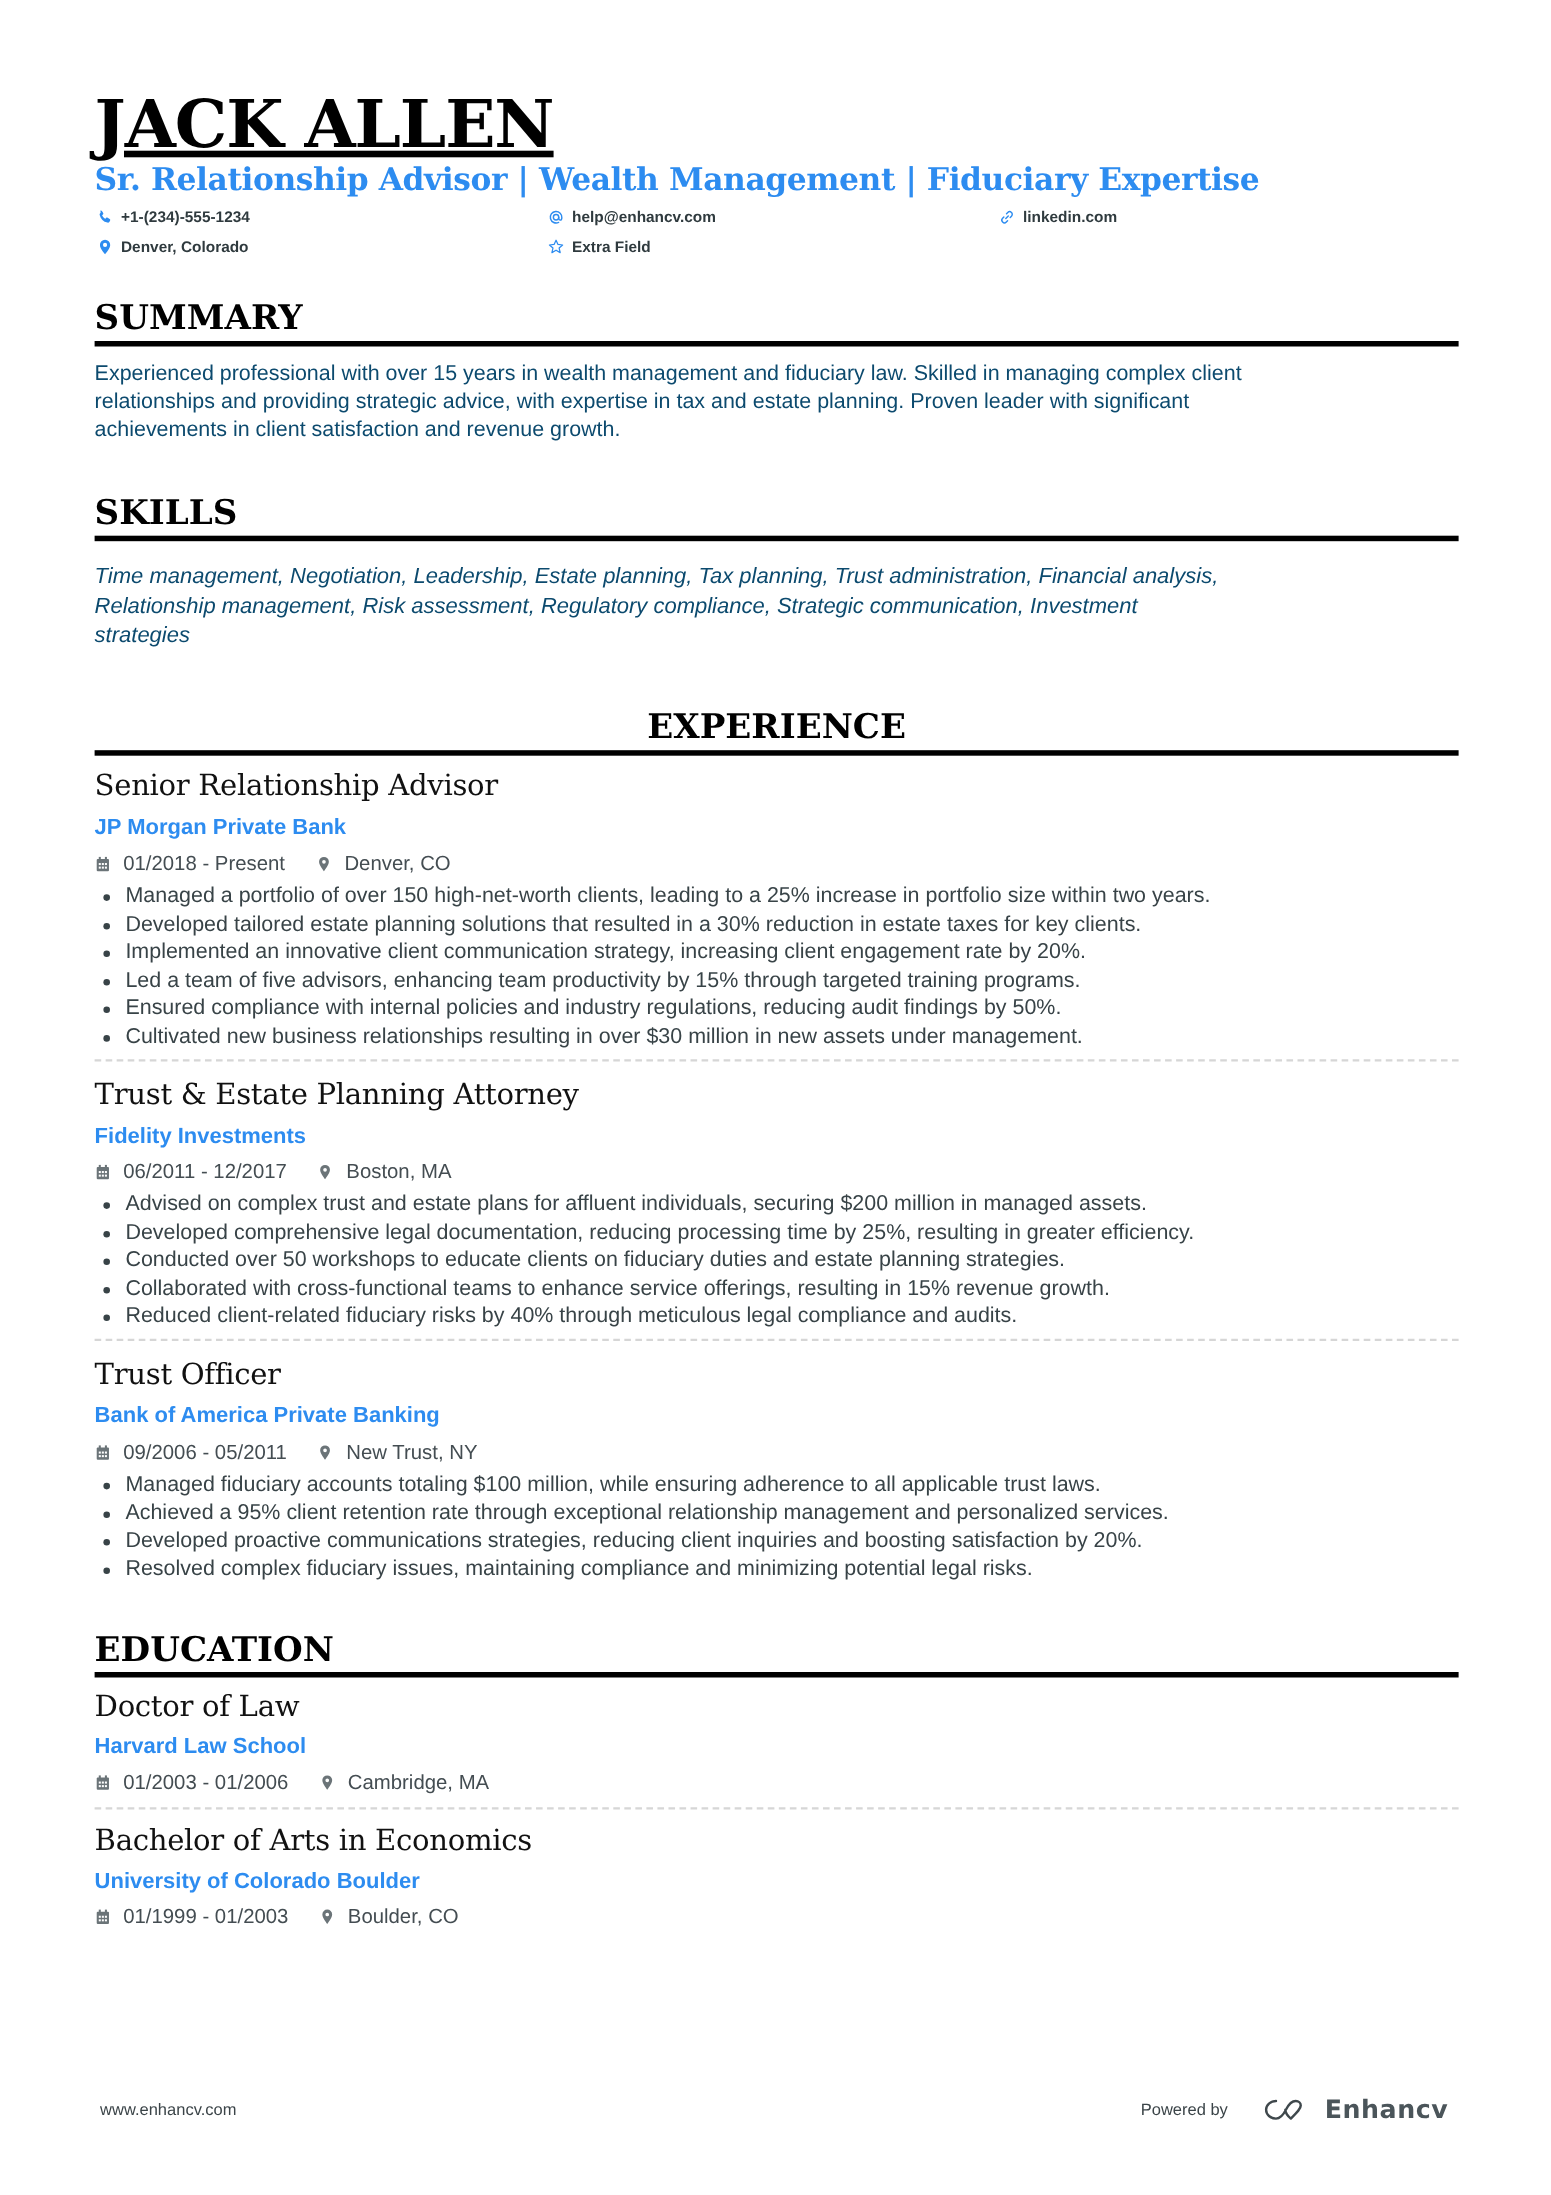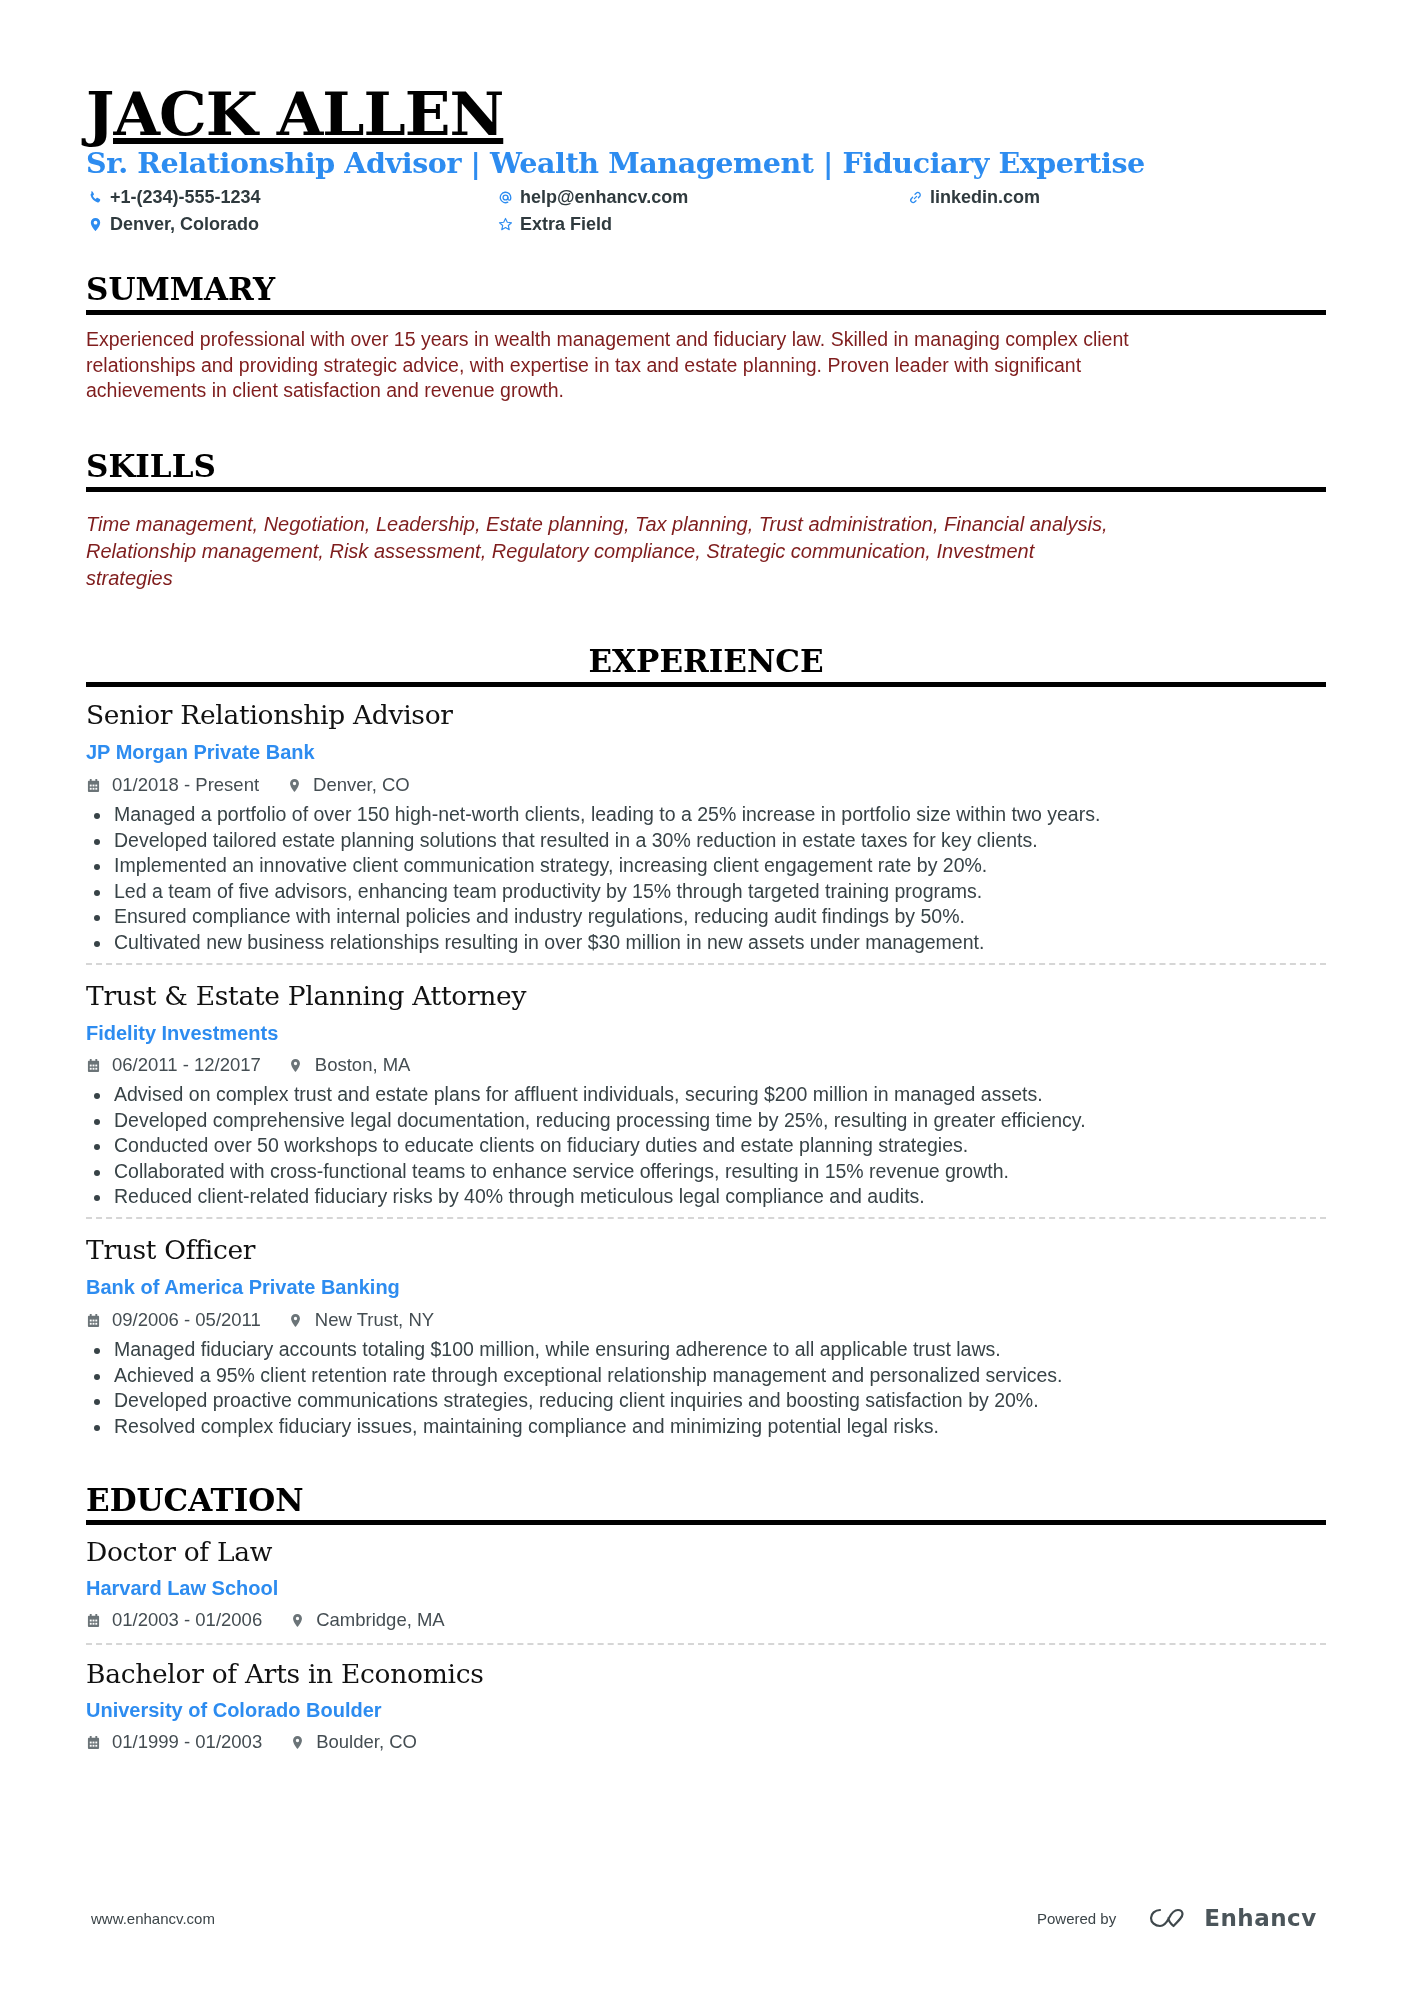--- a/index.html
+++ b/index.html
@@ -11,32 +11,32 @@
     .name {
       position: absolute; left: 0; top: 78px;
       font-family: "DejaVu Serif", serif; font-weight: bold;
       font-size: 60px; line-height: 72px; letter-spacing: -1px; color: #000; text-decoration: underline;
     }
     .headline {
       position: absolute; left: 0; top: 145px; white-space: nowrap;
       font-family: "DejaVu Serif", serif; font-weight: bold;
       font-size: 28.5px; line-height: 36px; color: #2d8cf0; letter-spacing: -0.4px;
     }
-    .contact { position: absolute; font-family: "Liberation Sans", sans-serif; font-weight: bold; font-size: 18px; color: #2f3a3e; display: flex; align-items: center; white-space: nowrap; line-height: 22px; }
+    .contact { position: absolute; font-family: "Liberation Sans", sans-serif; font-weight: bold; font-size: 14px; color: #2f3a3e; display: flex; align-items: center; white-space: nowrap; line-height: 22px; }
     .contact .ic { width: 18px; height: 18px; margin-right: 6px; display: inline-flex; align-items: center; justify-content: center; }
     .contact .ic svg { width: 15px; height: 15px; }
 
     .section-title {
       position: absolute; left: 0; width: 1240px;
       font-family: "DejaVu Serif", serif; font-weight: bold;
       font-size: 31px; line-height: 38px; color: #000; letter-spacing: 0px;
     }
     .section-rule { position: absolute; left: 0; width: 1240px; height: 4.5px; background: #000; }
 
-    .para { position: absolute; left: 0; width: 1240px; font-size: 19.5px; line-height: 25.6px; color: #7f1d1d; }
+    .para { position: absolute; left: 0; width: 1240px; font-size: 19.5px; line-height: 25.6px; color: #0c4a6e; }
 
     .job-title { position: absolute; left: 0; font-family: "DejaVu Serif", serif; font-size: 26.5px; line-height: 32px; color: #111; white-space: nowrap; letter-spacing: -0.3px; }
     .company { position: absolute; left: 0; font-weight: bold; font-size: 20px; line-height: 24px; color: #2d8cf0; white-space: nowrap; }
     .meta { position: absolute; left: 0; font-size: 18.5px; line-height: 22px; color: #444d52; display: flex; align-items: center; white-space: nowrap; }
     .meta .ic { display: inline-flex; width: 14px; height: 16px; margin-right: 12px; align-items: center; justify-content: center; }
     .meta .ic svg { width: 13px; height: 15px; }
     .meta .loc { display: flex; align-items: center; }
     .meta .loc .ic { margin-right: 12px; }
 
     .bullets { position: absolute; left: 0; width: 1240px; list-style: none; }

